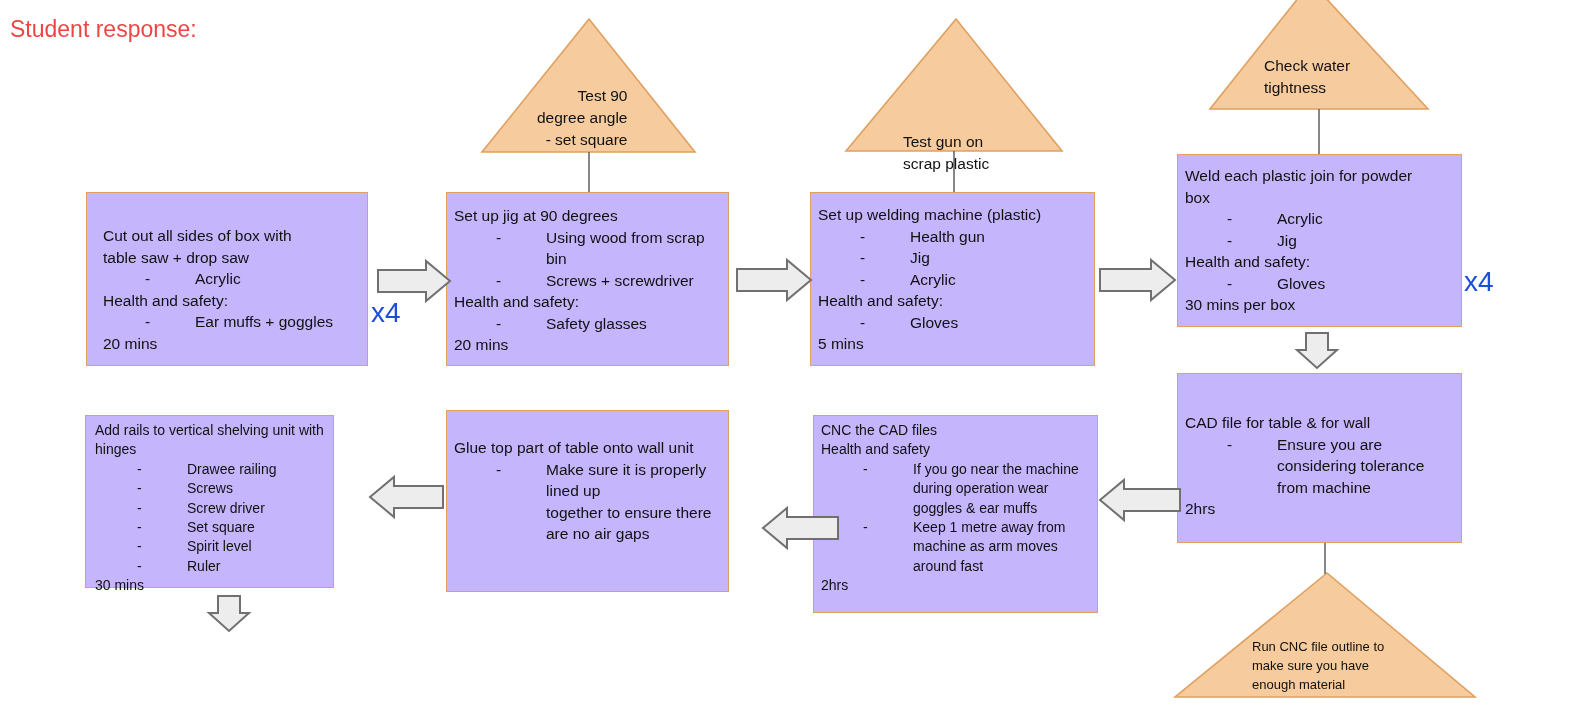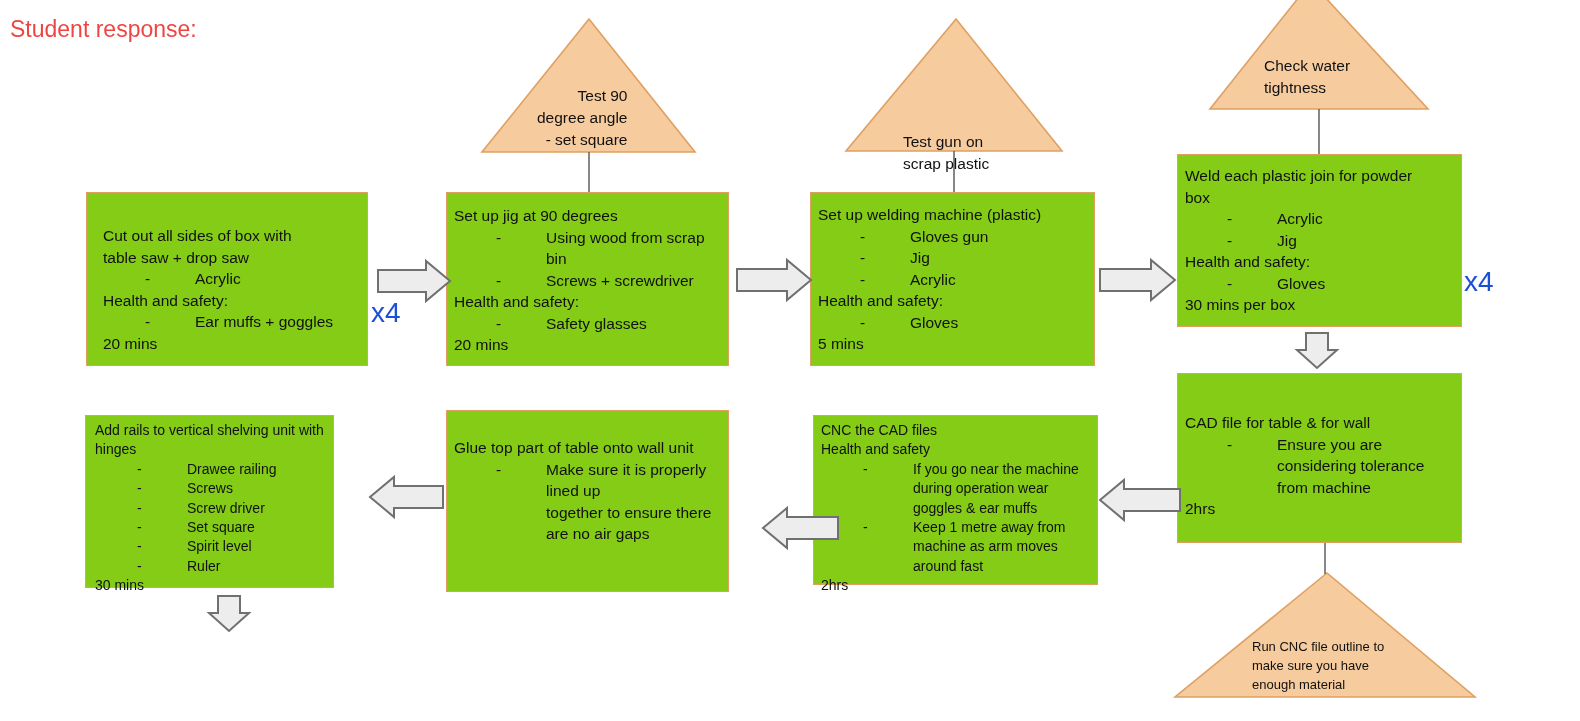--- a/index.html
+++ b/index.html
@@ -6,21 +6,21 @@
   .canvas{position:relative;width:1580px;height:721px;background:#ffffff;overflow:hidden;
           font-family:"Liberation Sans",sans-serif;color:#111;}
   .title{position:absolute;left:10px;top:16px;font-family:Liberation Sans, sans-serif;
          font-size:23px;color:#ef4444;z-index:3;}
   svg.layer{position:absolute;left:0;top:0;pointer-events:none;}
   #shape-layer{z-index:0;}
   #arrow-layer{z-index:2;}
   .shape-tri{fill:#f6cb9d;stroke:#dfa061;stroke-width:1.6px;}
   .connector{stroke:#5f5f5f;stroke-width:1.5px;}
   .block-arrow{fill:#ededed;stroke:#707070;stroke-width:2px;}
-  .box{position:absolute;background:#84cc16;border:1.6px solid #dfa061;box-sizing:border-box;
+  .box{position:absolute;background:#c4b5fd;border:1.6px solid #dfa061;box-sizing:border-box;
        font-size:15.5px;line-height:21.5px;z-index:1;}
   .box.small{font-size:14px;line-height:19.4px;}
   .line{white-space:nowrap;}
   .line.bullet{padding-left:42px;}
   .line.bullet .dash{display:inline-block;width:50px;}
   .line.cont{padding-left:92px;}
   .tri-label{position:absolute;font-size:15.5px;line-height:22px;z-index:1;}
   .tri-label.small{font-size:13px;line-height:19px;}
   .mult{position:absolute;font-size:28px;color:#1d4ed8;z-index:3;}
 </style>
@@ -54,21 +54,21 @@
       <div class="line plain">Set up jig at 90 degrees</div>
       <div class="line bullet"><span class="dash">-</span><span>Using wood from scrap</span></div>
       <div class="line cont">bin</div>
       <div class="line bullet"><span class="dash">-</span><span>Screws + screwdriver</span></div>
       <div class="line plain">Health and safety:</div>
       <div class="line bullet"><span class="dash">-</span><span>Safety glasses</span></div>
       <div class="line plain">20 mins</div>
     </div>
   <div class="box" style="left:810px;top:192px;width:285px;height:174px;padding:11px 6px 0 7px;">
       <div class="line plain">Set up welding machine (plastic)</div>
-      <div class="line bullet"><span class="dash">-</span><span>Gloves gun</span></div>
+      <div class="line bullet"><span class="dash">-</span><span>Health gun</span></div>
       <div class="line bullet"><span class="dash">-</span><span>Jig</span></div>
       <div class="line bullet"><span class="dash">-</span><span>Acrylic</span></div>
       <div class="line plain">Health and safety:</div>
       <div class="line bullet"><span class="dash">-</span><span>Gloves</span></div>
       <div class="line plain">5 mins</div>
     </div>
   <div class="box" style="left:1177px;top:154px;width:285px;height:173px;padding:10px 6px 0 7px;">
       <div class="line plain">Weld each plastic join for powder</div>
       <div class="line plain">box</div>
       <div class="line bullet"><span class="dash">-</span><span>Acrylic</span></div>
@@ -77,21 +77,21 @@
       <div class="line bullet"><span class="dash">-</span><span>Gloves</span></div>
       <div class="line plain">30 mins per box</div>
     </div>
   <div class="box" style="left:1177px;top:373px;width:285px;height:170px;padding:38px 6px 0 7px;">
       <div class="line plain">CAD file for table &amp; for wall</div>
       <div class="line bullet"><span class="dash">-</span><span>Ensure you are</span></div>
       <div class="line cont">considering tolerance</div>
       <div class="line cont">from machine</div>
       <div class="line plain">2hrs</div>
     </div>
-  <div class="box small" style="left:813px;top:415px;width:285px;height:170px;padding:5px 4px 0 7px;">
+  <div class="box small" style="left:813px;top:415px;width:285px;height:198px;padding:5px 4px 0 7px;">
       <div class="line plain">CNC the CAD files</div>
       <div class="line plain">Health and safety</div>
       <div class="line bullet"><span class="dash">-</span><span>If you go near the machine</span></div>
       <div class="line cont">during operation wear</div>
       <div class="line cont">goggles &amp; ear muffs</div>
       <div class="line bullet"><span class="dash">-</span><span>Keep 1 metre away from</span></div>
       <div class="line cont">machine as arm moves</div>
       <div class="line cont">around fast</div>
       <div class="line plain">2hrs</div>
     </div>

